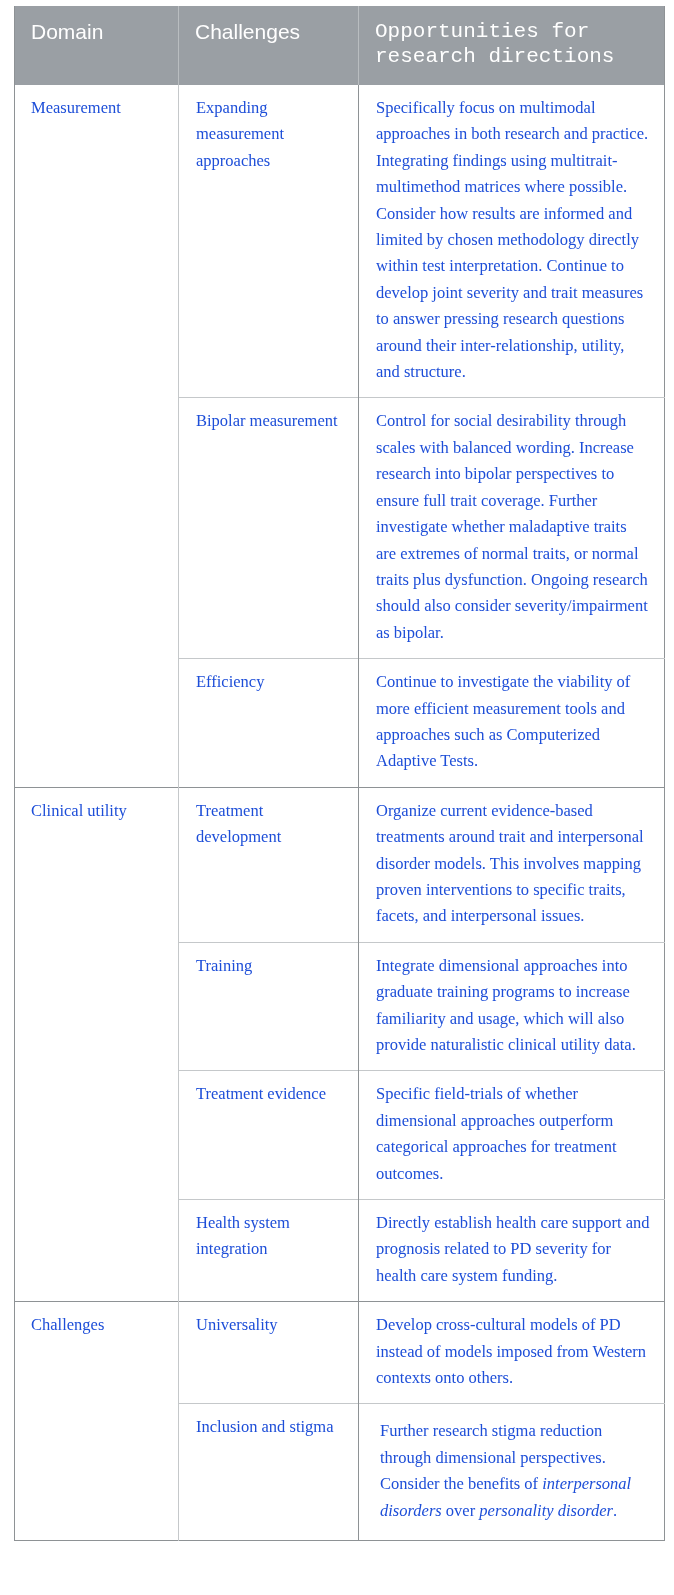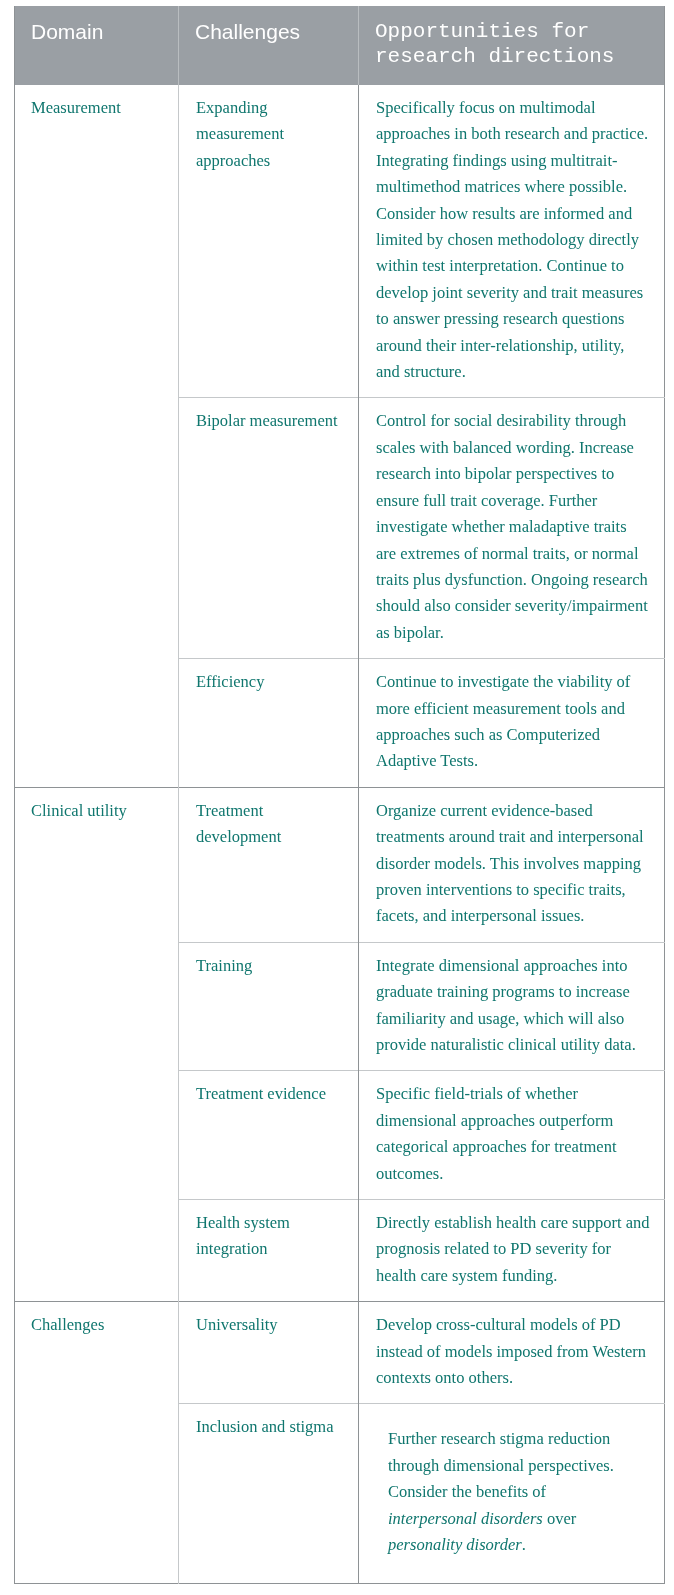--- a/index.html
+++ b/index.html
@@ -40,21 +40,21 @@
     border: none;
   }
   thead tr.header-row th.col-domain   { width: 164px; }
   thead tr.header-row th.col-chall    { width: 180px; border-left: 1px solid #b9bdc0; }
   thead tr.header-row th.col-opp      { width: 306px; border-left: 1px solid #b9bdc0; font-family: Liberation Mono, monospace; }
 
   
   tbody td {
     font-size: 16.5px;
     line-height: 26.4px;
-    color: #0f766e;
+    color: #1d4ed8;
     vertical-align: top;
     padding: 10px 14px 12px 16px;
     border: none;
   }
 
   td.c-domain { width: 164px; }
   td.c-chall  { width: 180px; border-left: 1px solid #c5c8ca; padding-left: 17px; }
   td.c-opp    { width: 306px; border-left: 1px solid #8e9295; padding-left: 17px; }
 
   
@@ -70,21 +70,21 @@
 
   
   table.pd-table {
     border-left: 1px solid #8e9295;
     border-right: 1px solid #8e9295;
     border-bottom: 1px solid #8e9295;
   }
 
   .italic { font-style: italic; }
 
-  p.cell-p { margin: 12px; }
+  p.cell-p { margin: 4px; }
 </style>
 </head>
 <body>
 
 <div class="table-wrap">
   <table class="pd-table">
     <thead>
       <tr class="header-row">
         <th class="col-domain">Domain</th>
         <th class="col-chall">Challenges</th>

